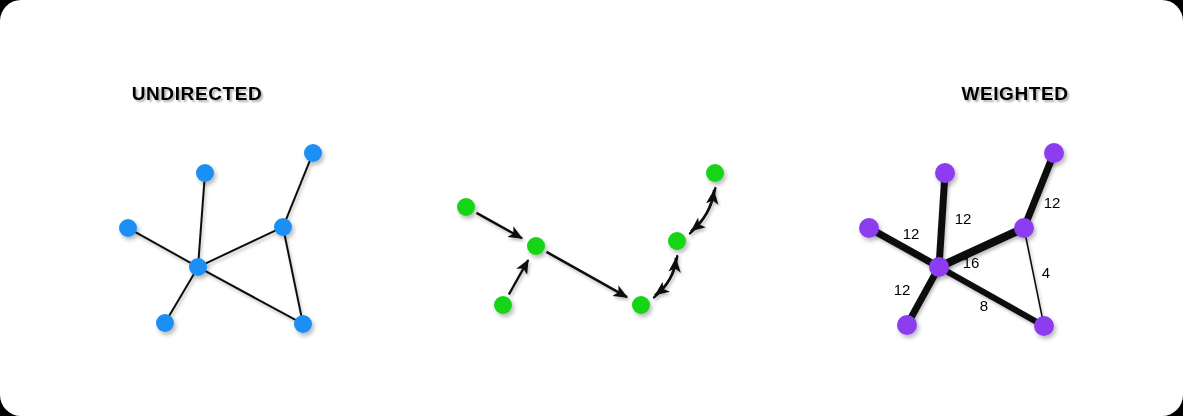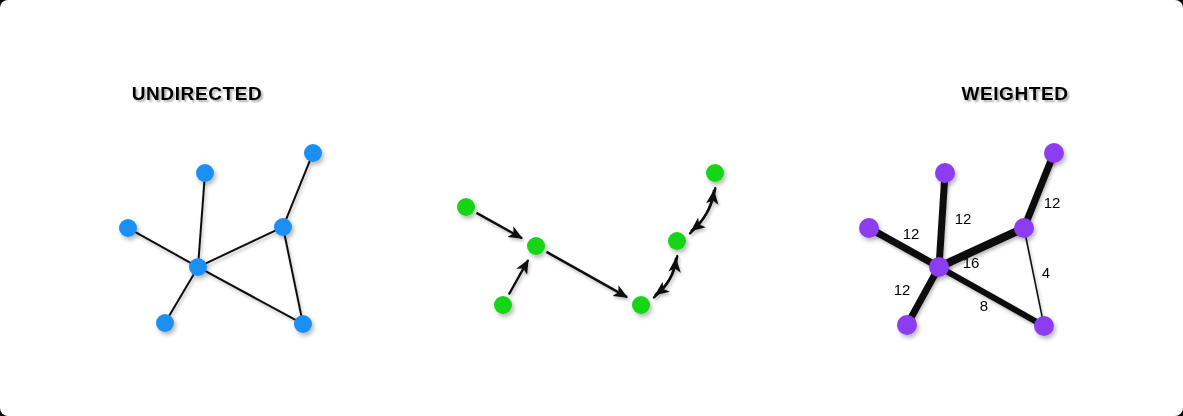--- a/index.html
+++ b/index.html
@@ -56,21 +56,21 @@
   }
   .wlabel {
     font-family: "Liberation Sans", sans-serif;
     font-size: 15px;
     fill: #000000;
   }
 </style>
 </head>
 <body style="background: rgb(0, 0, 0);">
 
-<div id="card" style="background: rgb(255, 255, 255); border-radius: 8px;">
+<div id="card" style="background: rgb(255, 255, 255); border-radius: 21px;">
 
   <div class="panel" id="panel-undirected">
     <div class="panel-title">UNDIRECTED</div>
   </div>
 
 
   <div class="panel" id="panel-weighted">
     <div class="panel-title">WEIGHTED</div>
   </div>
 

